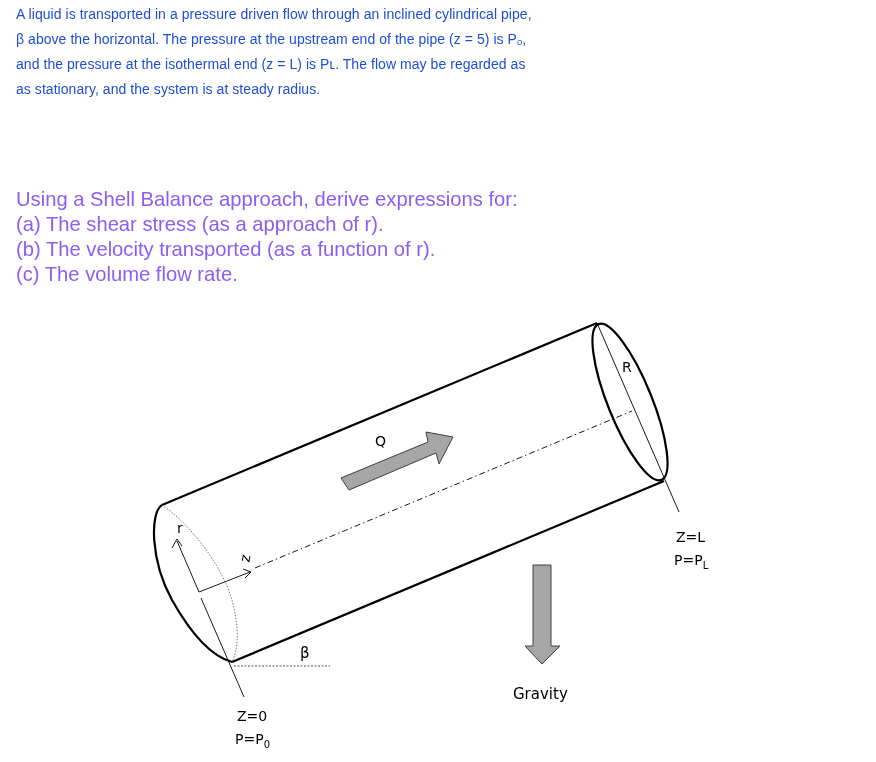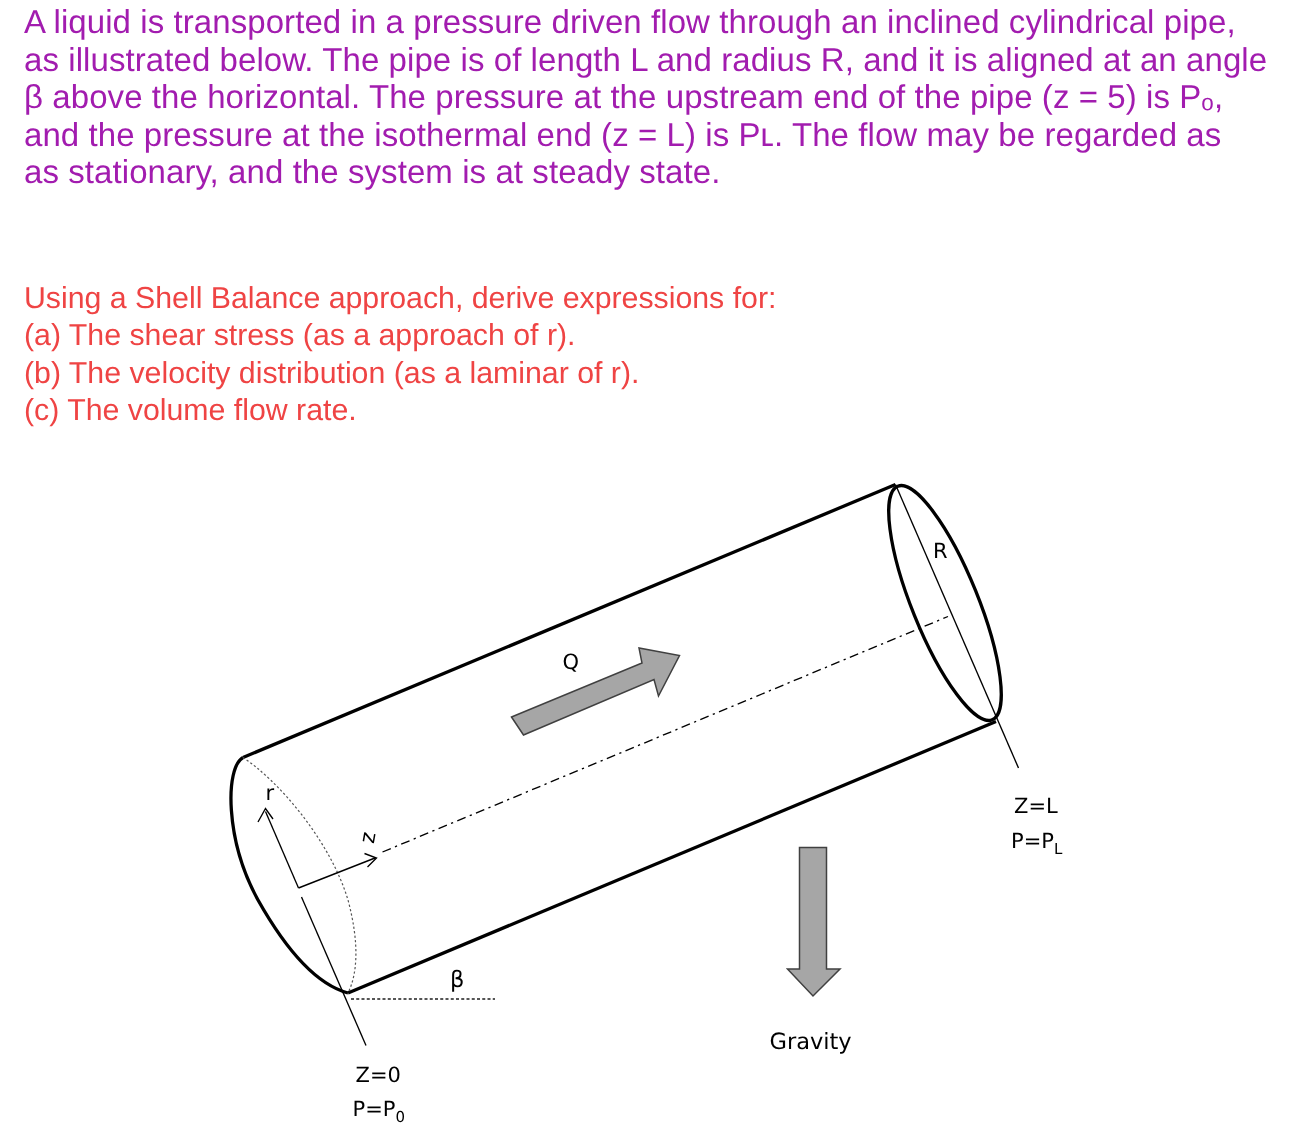--- a/index.html
+++ b/index.html
@@ -1,46 +1,45 @@
 <!DOCTYPE html>
 <html><head>
   <meta charset="utf-8">
   <style>
     html, body { margin: 0; padding: 0; background: #ffffff; }
     body { width: 876px; height: 762px; position: relative; overflow: hidden; }
     .text-block {
       position: absolute; left: 16px; top: 2px; width: 850px;
-      font-family: "Liberation Sans", sans-serif; font-size: 22px; line-height: 25px;
-      color: #a21caf; letter-spacing: 0.05px;
+      font-family: "Liberation Sans", sans-serif; font-size: 14px; line-height: 25px;
+      color: #1d4ed8; letter-spacing: 0.05px;
     }
     .para-line { white-space: nowrap; }
     .q-block {
       position: absolute; left: 16px; top: 187px;
       font-family: "Liberation Sans", sans-serif; font-size: 20.2px; line-height: 25px;
-      color: #ef4444;
+      color: #8b5cf6;
     }
     svg.diagram { position: absolute; left: 0; top: 0; }
     .lbl { font-family: "DejaVu Sans", sans-serif; font-size: 15px; fill: #000; }
     .lbl-small { font-family: "DejaVu Sans", sans-serif; font-size: 14px; fill: #000; }
   </style>
 </head>
 <body>
 
 <div class="text-block">
   <div class="para-line">A liquid is transported in a pressure driven flow through an inclined cylindrical pipe,</div>
-  <div class="para-line">as illustrated below. The pipe is of length L and radius R, and it is aligned at an angle</div>
   <div class="para-line">β above the horizontal. The pressure at the upstream end of the pipe (z = 5) is Pₒ,</div>
   <div class="para-line">and the pressure at the isothermal end (z = L) is Pʟ. The flow may be regarded as</div>
-  <div class="para-line">as stationary, and the system is at steady state.</div>
+  <div class="para-line">as stationary, and the system is at steady radius.</div>
 </div>
 
 <div class="q-block">
   <div>Using a Shell Balance approach, derive expressions for:</div>
   <div>(a) The shear stress (as a approach of r).</div>
-  <div>(b) The velocity distribution (as a laminar of r).</div>
+  <div>(b) The velocity transported (as a function of r).</div>
   <div>(c) The volume flow rate.</div>
 </div>
 
 <svg class="diagram" width="876" height="762" viewBox="0 0 876 762">
 
   <line x1="162" y1="505" x2="597" y2="323" stroke="#000" stroke-width="2.2"></line>
 
   <line x1="232" y1="662" x2="664" y2="481" stroke="#000" stroke-width="2.2"></line>
 
   <path d="M162,505 C150,512 150,560 172,600 C190,632 210,656 232,662" fill="none" stroke="#000" stroke-width="2.2"></path>

